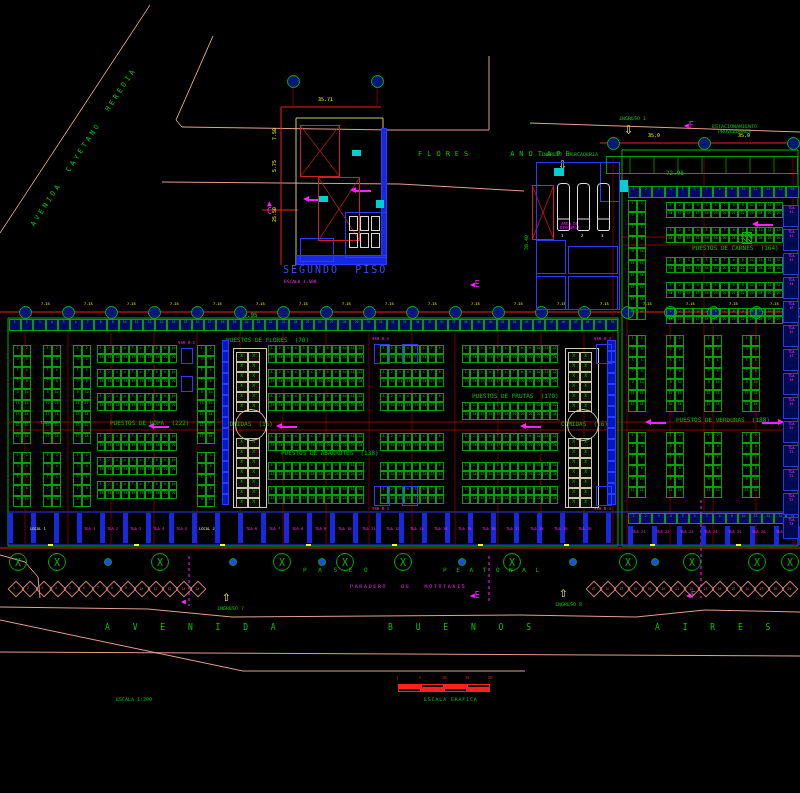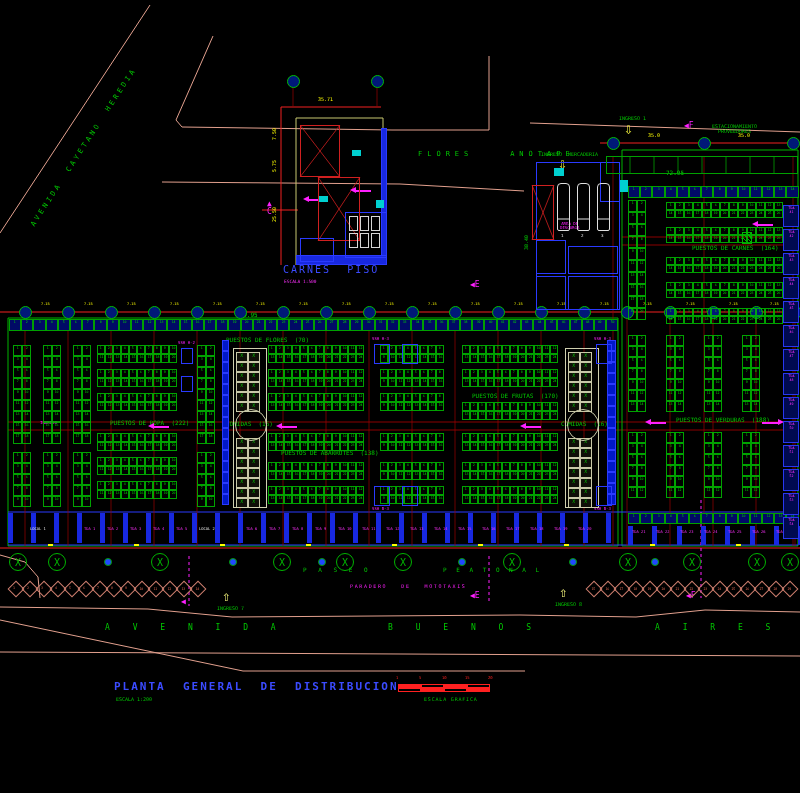--- a/index.html
+++ b/index.html
@@ -1626,18 +1626,17 @@
       <div class="rect" style="left: 48px; top: 544px; width: 5px; height: 2px; background: rgb(255, 255, 0); position: absolute;"></div>
       <div class="rect" style="left: 134px; top: 544px; width: 5px; height: 2px; background: rgb(255, 255, 0); position: absolute;"></div>
       <div class="rect" style="left: 220px; top: 544px; width: 5px; height: 2px; background: rgb(255, 255, 0); position: absolute;"></div>
       <div class="rect" style="left: 306px; top: 544px; width: 5px; height: 2px; background: rgb(255, 255, 0); position: absolute;"></div>
       <div class="rect" style="left: 392px; top: 544px; width: 5px; height: 2px; background: rgb(255, 255, 0); position: absolute;"></div>
       <div class="rect" style="left: 478px; top: 544px; width: 5px; height: 2px; background: rgb(255, 255, 0); position: absolute;"></div>
       <div class="rect" style="left: 564px; top: 544px; width: 5px; height: 2px; background: rgb(255, 255, 0); position: absolute;"></div>
       <div class="rect" style="left: 650px; top: 544px; width: 5px; height: 2px; background: rgb(255, 255, 0); position: absolute;"></div>
       <div class="rect" style="left: 736px; top: 544px; width: 5px; height: 2px; background: rgb(255, 255, 0); position: absolute;"></div>
     </div>
-  <div class="lbl segTitle">CARNES  PISO</div>
+  <div class="lbl segTitle">SEGUNDO  PISO</div>
   <div class="lbl segScale">ESCALA 1:500</div>
-  <div class="lbl titleMain">PLANTA  GENERAL  DE  DISTRIBUCION</div>
   <div class="lbl titleScale">ESCALA 1:200</div>
   <div class="lbl escGraf">ESCALA GRAFICA</div>
 </div>
 
 </body></html>

